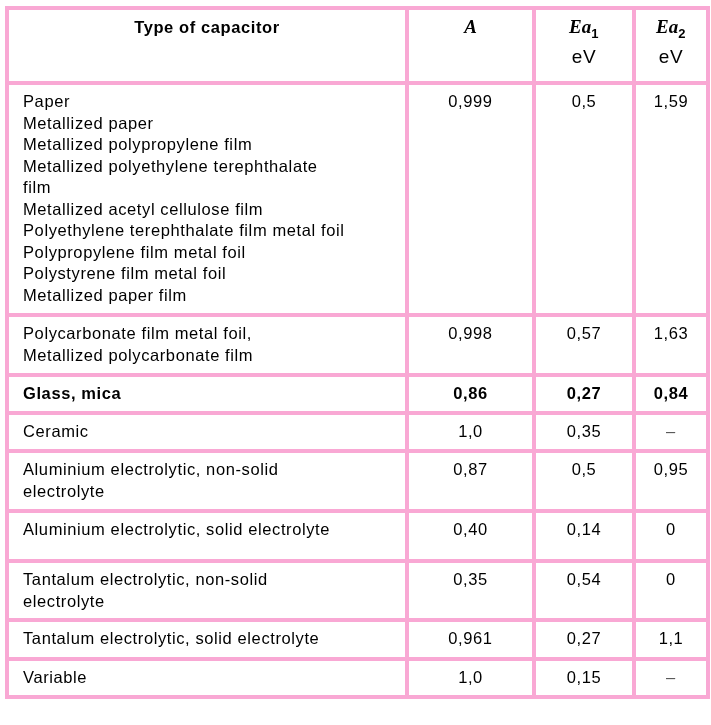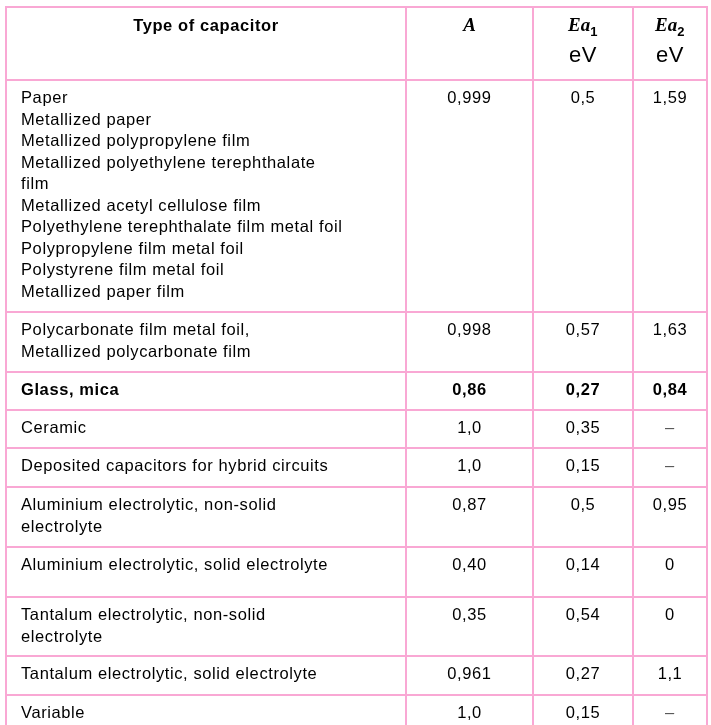--- a/index.html
+++ b/index.html
@@ -4,36 +4,36 @@
 <style>
   html, body { margin: 0; padding: 0; background: #ffffff; }
   body { width: 711px; height: 725px; position: relative; font-family: "Liberation Sans", sans-serif; color: #000; }
   table.cap {
     position: absolute; left: 5px; top: 6px;
     border-collapse: collapse;
     table-layout: fixed;
     width: 701px;
   }
   table.cap td, table.cap th {
-    border: 2px solid #f9a8d4;
+    border: 4px solid #f9a8d4;
     vertical-align: top;
     font-size: 16.5px;
     line-height: 21.5px;
     letter-spacing: 0.6px;
   }
   col.c0 { width: 400px; }
   col.c1 { width: 127px; }
   col.c2 { width: 100px; }
   col.c3 { width: 74px; }
   th { font-weight: normal; padding: 0; }
   th.type-h { font-weight: bold; text-align: center; padding-top: 7px; height: 64px; letter-spacing: 0.4px; }
   th.sym { text-align: center; padding-top: 6px; }
   .sym-main { font-family: "Liberation Serif", serif; font-style: italic; font-weight: bold; font-size: 19px; letter-spacing: 0; }
   .sym-sub { font-family: "Liberation Sans", sans-serif; font-style: normal; font-weight: bold; font-size: 13px; position: relative; top: 5px; }
-  .unit { display: block; margin-top: 6px; font-size: 22px; }
+  .unit { display: block; margin-top: 6px; font-size: 19px; }
   td.type { padding: 6px 8px 5px 14px; }
   td.num { text-align: center; padding: 6px 0 0 0; border-radius: 26px; }
   .line { display: block; white-space: nowrap; }
   .dash { color: #555; }
 </style>
 </head>
 <body>
 
 <table class="cap">
   <colgroup>
@@ -94,28 +94,20 @@
         <td class="num">0,84</td>
       </tr>
       <tr style="height: 38px; margin-left: 29px;">
         <td class="type">
           <span class="line">Ceramic</span>
         </td>
         <td class="num">1,0</td>
         <td class="num">0,35</td>
         <td class="num dash">–</td>
       </tr>
-      <tr style="height: 39px;">
-        <td class="type">
-          <span class="line">Deposited capacitors for hybrid circuits</span>
-        </td>
-        <td class="num">1,0</td>
-        <td class="num">0,15</td>
-        <td class="num dash">–</td>
-      </tr>
       <tr style="height: 60px;">
         <td class="type">
           <span class="line">Aluminium electrolytic, non-solid</span>
           <span class="line">electrolyte</span>
         </td>
         <td class="num">0,87</td>
         <td class="num">0,5</td>
         <td class="num">0,95</td>
       </tr>
       <tr style="height: 50px;">

